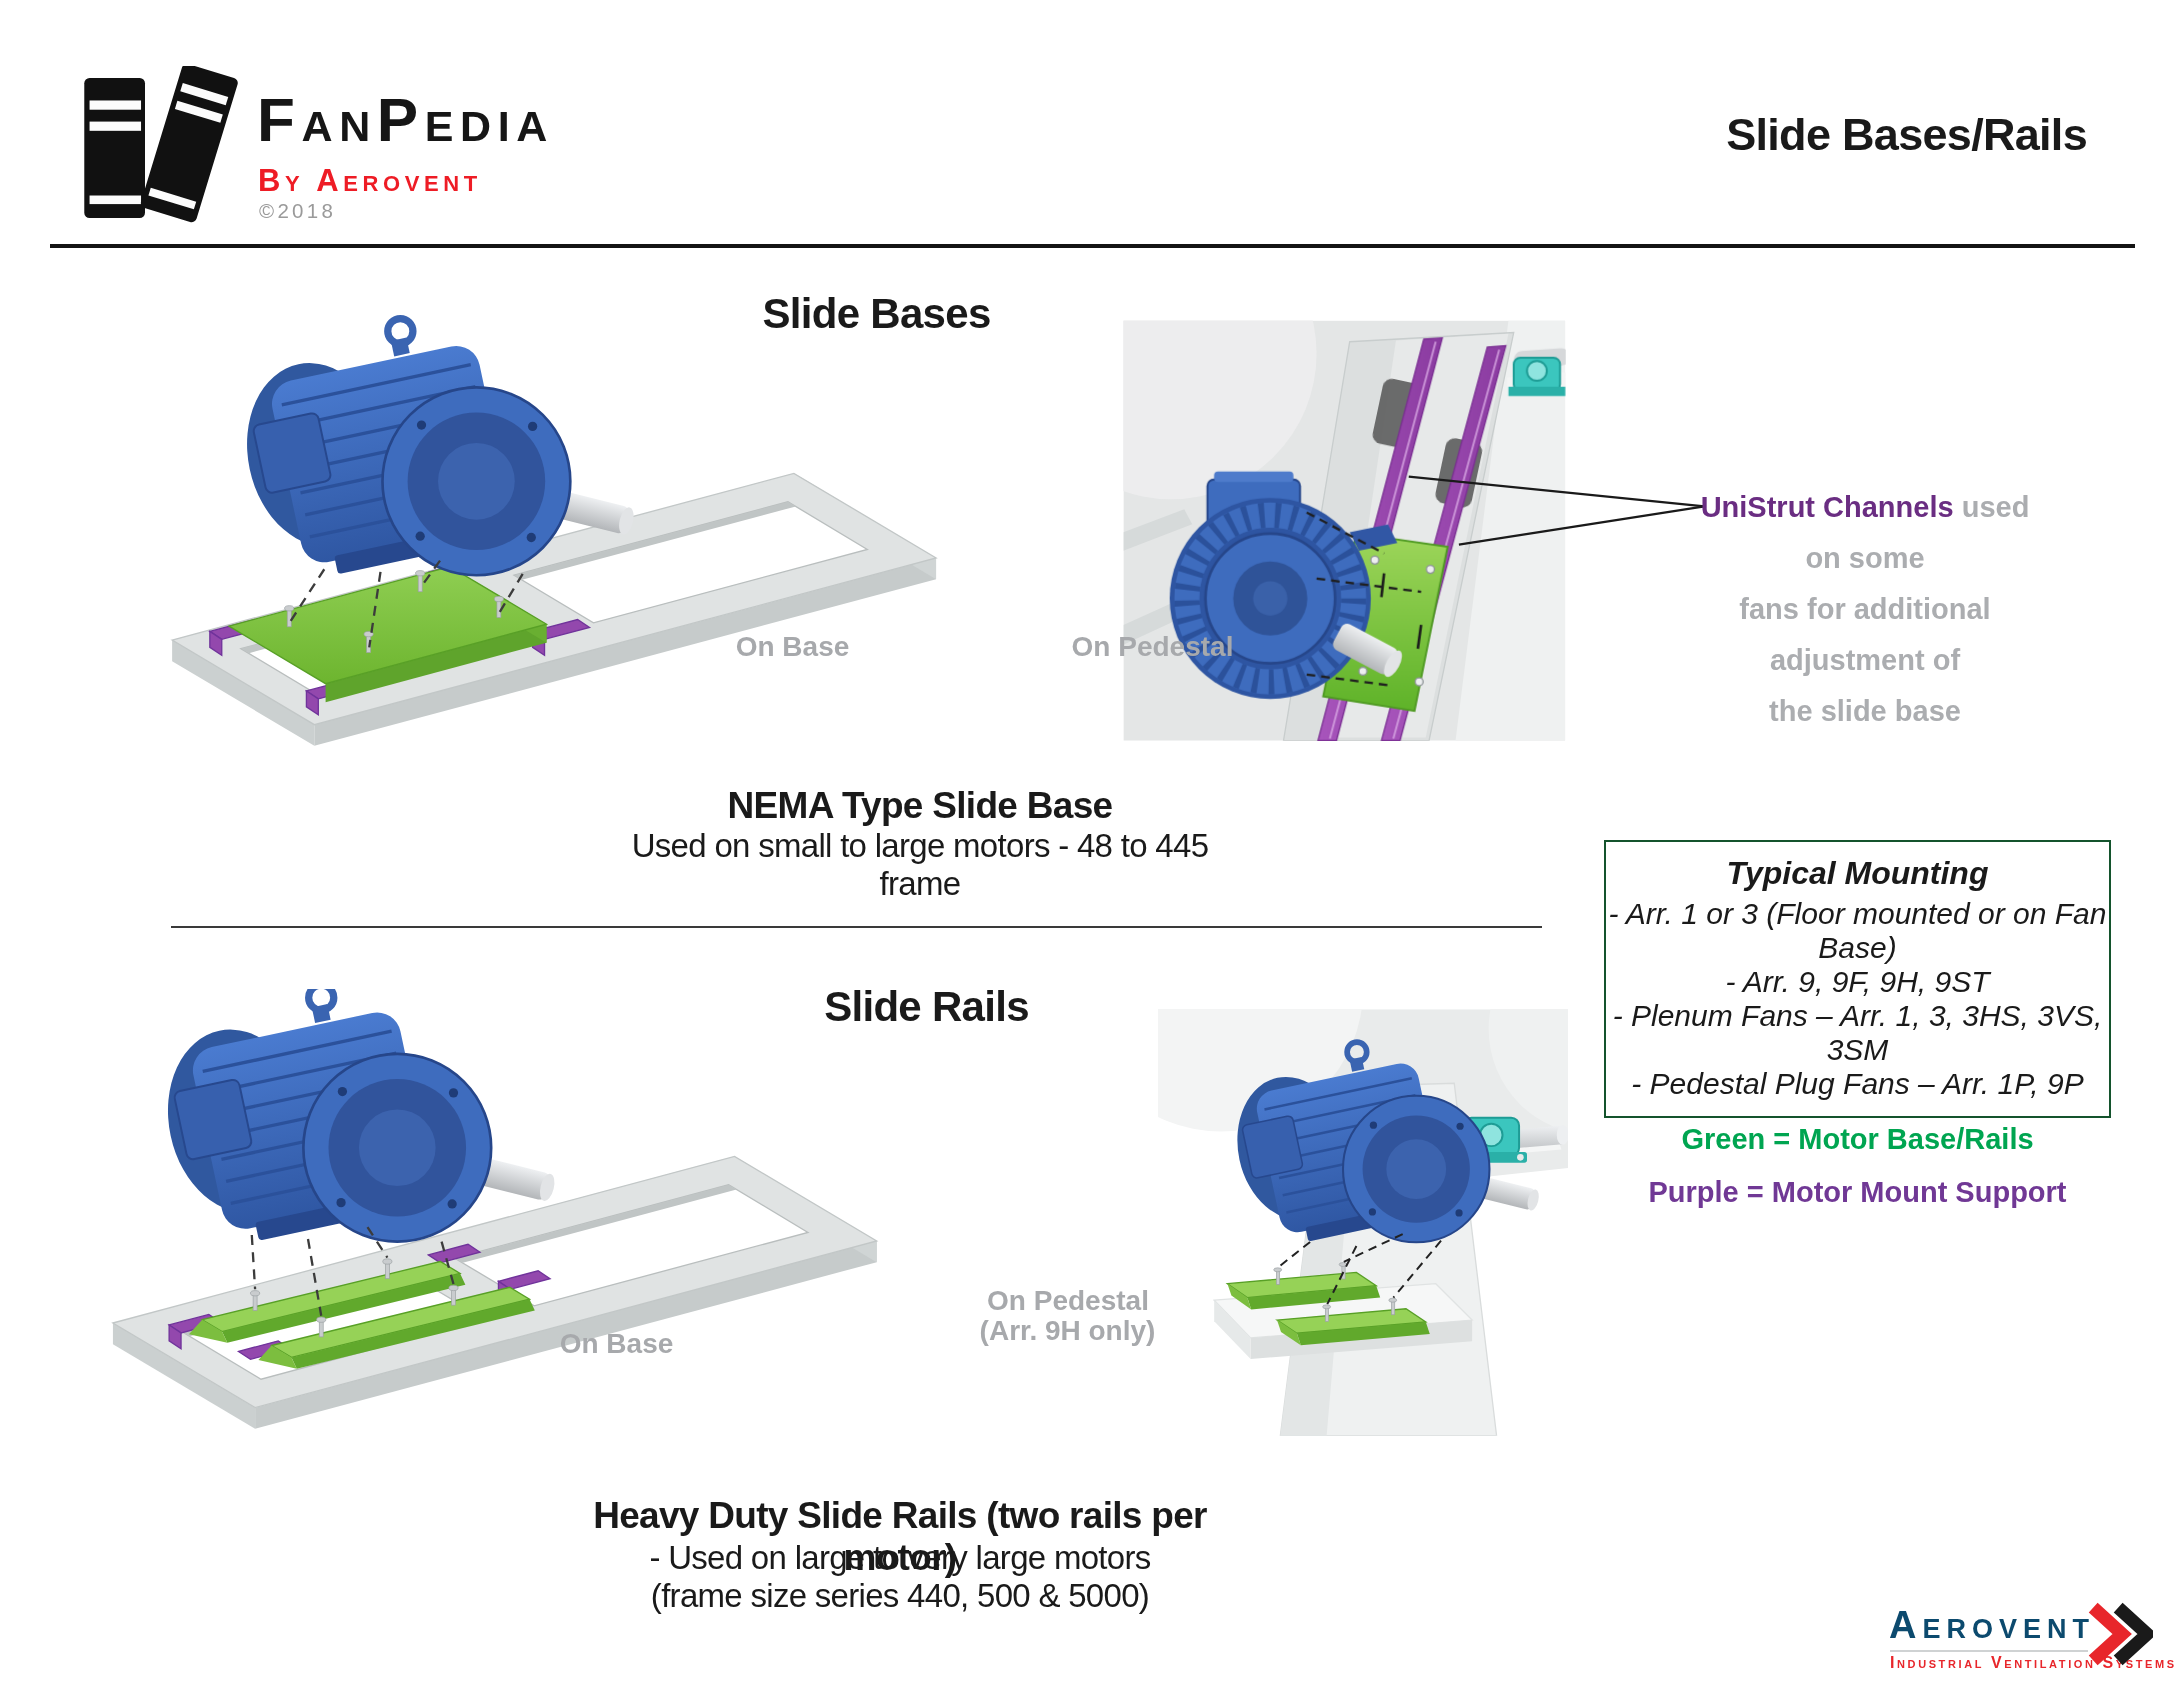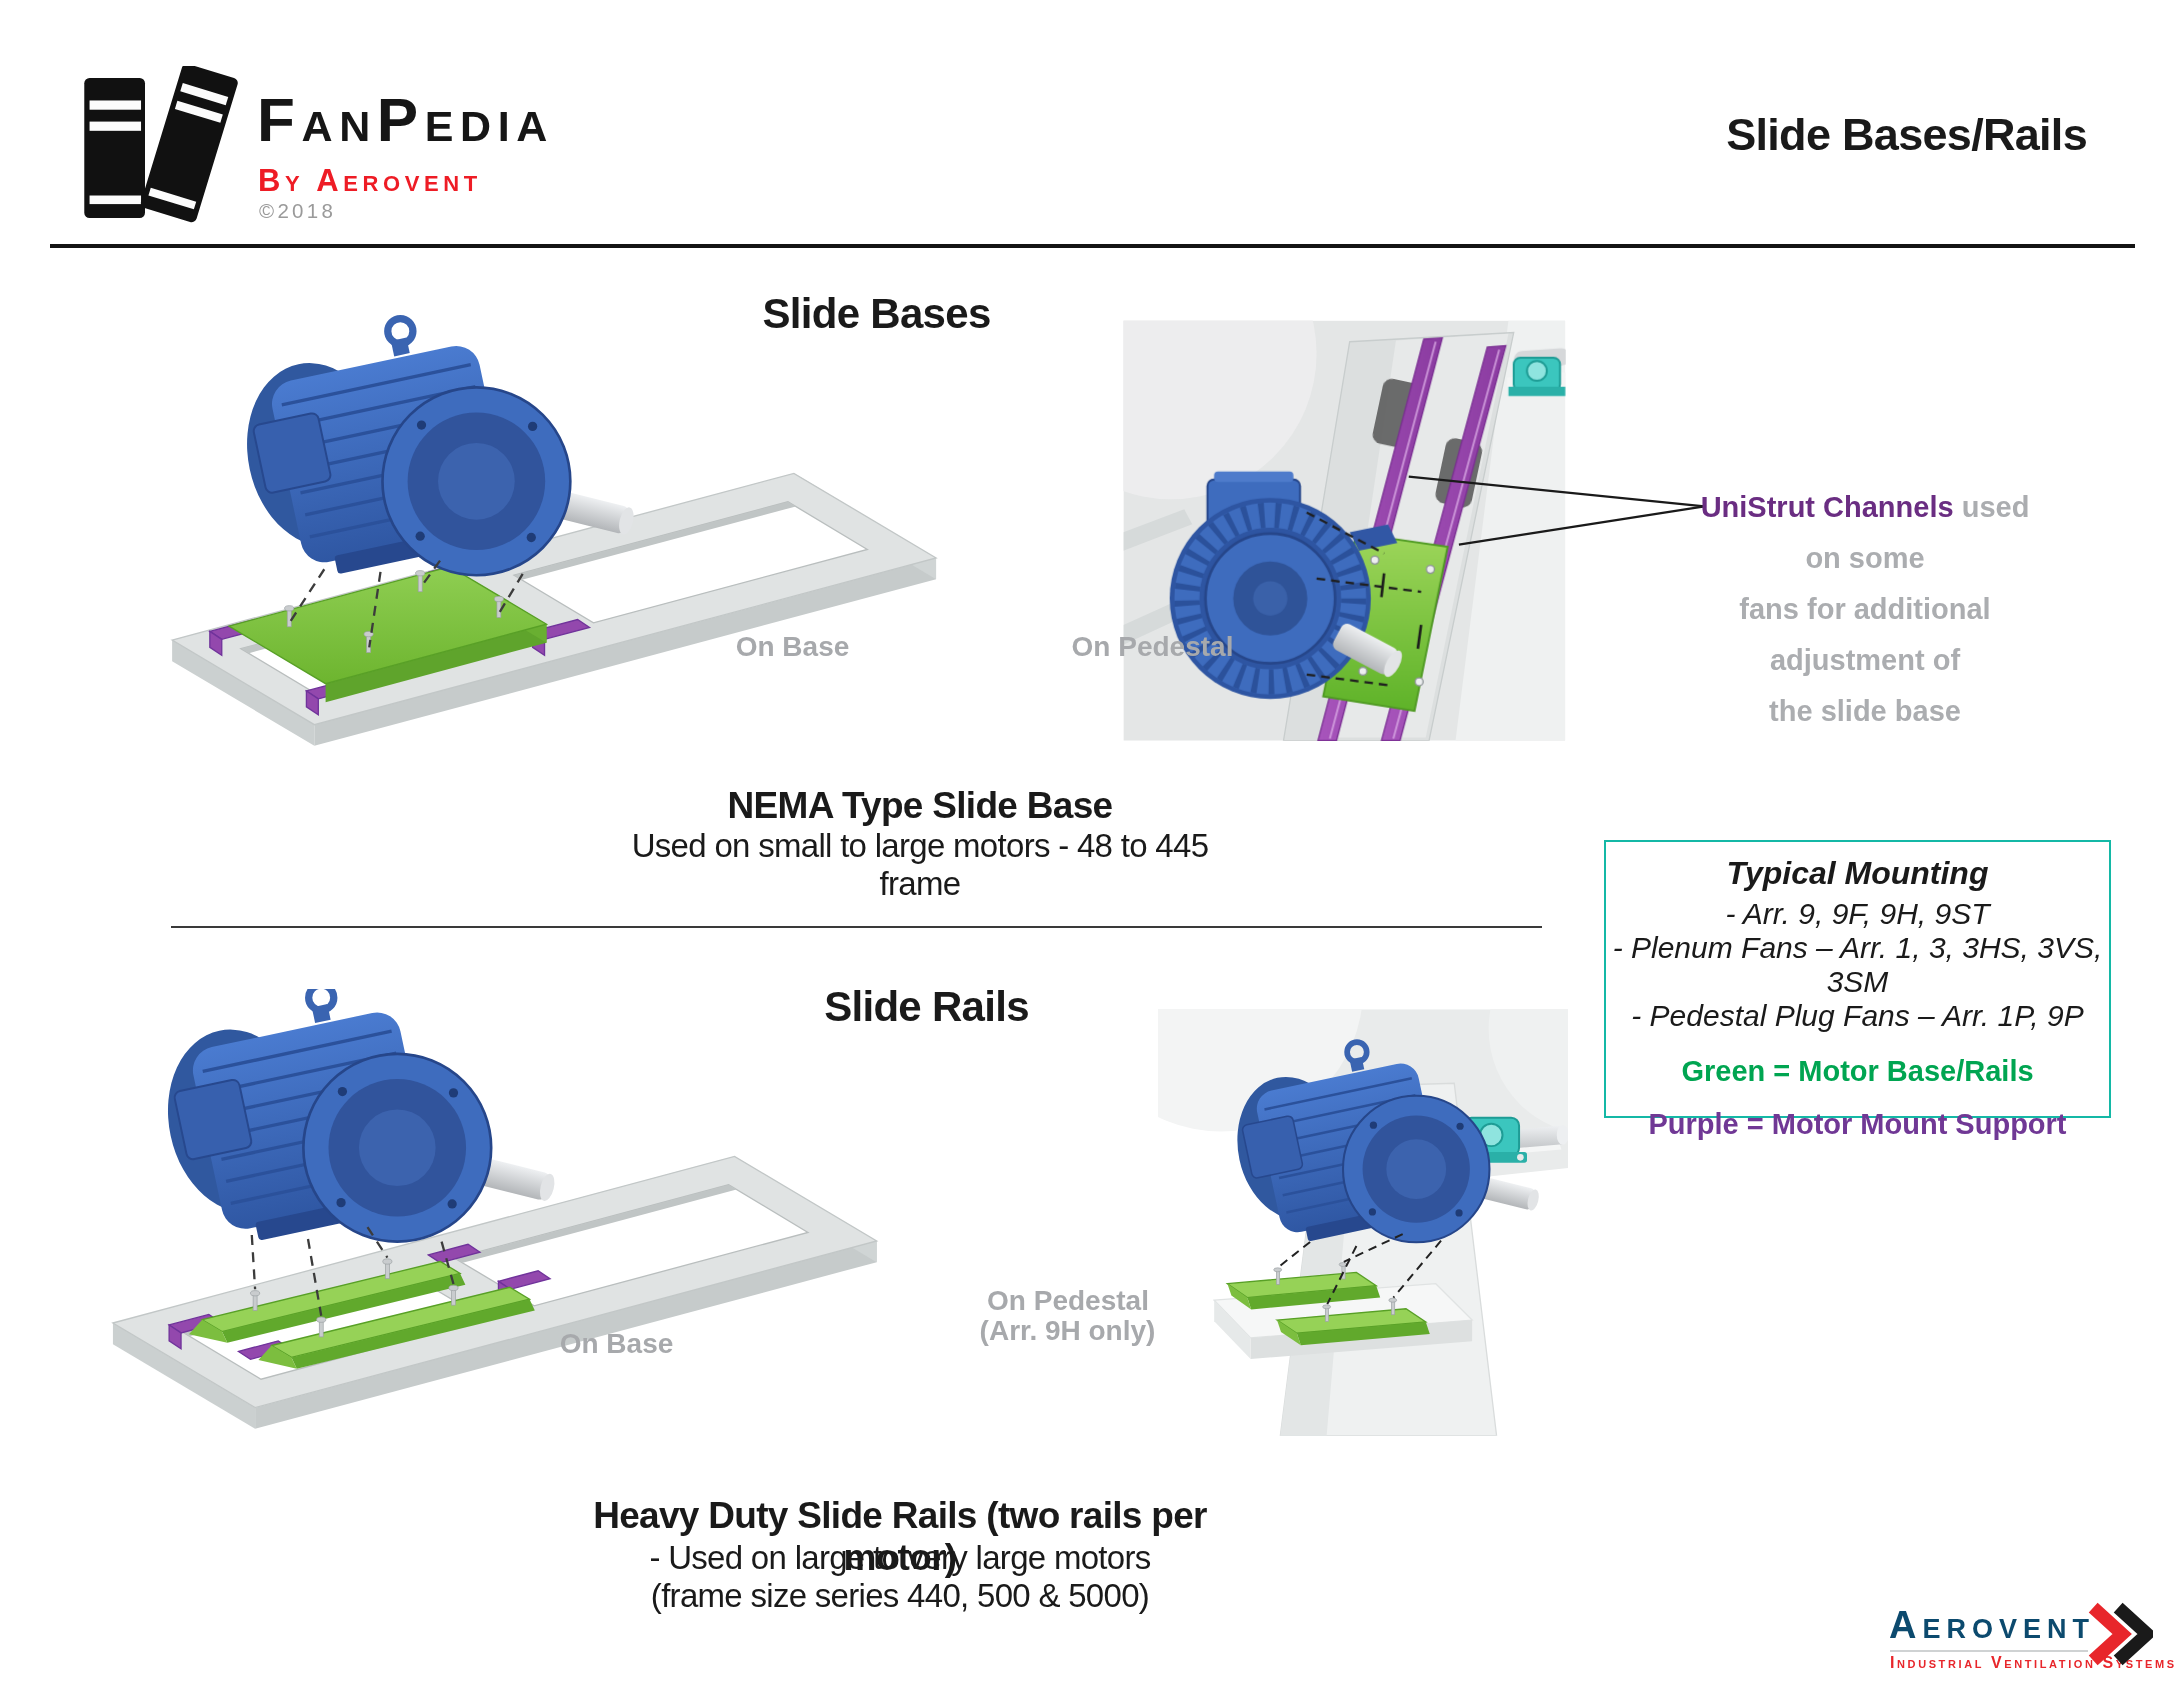--- a/index.html
+++ b/index.html
@@ -22,21 +22,21 @@
   .cap-bold{font-size:37px;font-weight:bold;letter-spacing:-0.7px;}
   .cap-reg{font-size:33px;letter-spacing:-0.7px;}
   .fig-label{font-size:28px;font-weight:bold;color:#a7a9ac;letter-spacing:0px;}
   .divider{left:171px;top:926px;width:1371px;height:2px;background:#3a3a3a;}
   
   .annotation{left:1680px;top:482px;width:370px;text-align:center;line-height:51px;
               font-size:29px;font-weight:bold;}
   .ann-hl{color:#6a2d82;}
   .ann-gray{color:#abadb0;}
   
-  .infobox{left:1604px;top:840px;width:503px;height:261px;border:2px solid #14b8a6;
+  .infobox{left:1604px;top:840px;width:503px;height:261px;border:2px solid #14532d;
            background:#ffffff;text-align:center;padding-top:13.2px;box-sizing:content-box;}
   .infobox .ib-title{font-size:32px;font-weight:bold;font-style:italic;margin-bottom:5.3px;}
   .infobox .ib-item{font-size:30px;font-style:italic;line-height:34px;}
   .infobox .ib-green{font-size:29px;font-weight:bold;color:#00a551;margin-top:22px;}
   .infobox .ib-purple{font-size:29px;font-weight:bold;color:#703895;margin-top:20px;}
   
   .av-text{left:1889px;top:1606px;font-size:38px;font-weight:bold;font-variant:small-caps;
            letter-spacing:6px;color:#0c4a6e;line-height:1;}
   .av-rule{left:1890px;top:1650px;width:198px;height:2px;background:#cfd2d3;}
   .av-tag{left:1890px;top:1655px;font-size:16px;font-weight:bold;font-variant:small-caps;
@@ -259,20 +259,21 @@
 <div class="abs fig-label ctr" style="left:713px;top:631px;width:159px;">On Base</div>
 <div class="abs fig-label ctr" style="left:1060px;top:631px;width:185px;">On Pedestal</div>
 
 <div class="abs cap-bold ctr" style="left:589px;top:785px;width:662px;">NEMA Type Slide Base</div>
 <div class="abs cap-reg ctr" style="left:589px;top:827px;width:662px;">Used on small to large motors - 48 to 445 frame</div>
 
 <div class="abs divider"></div>
 
 <div class="abs infobox">
   <div class="ib-title">Typical Mounting</div>
+  <div class="ib-item">- Arr. 1 or 3 (Floor mounted or on Fan Base)</div>
   <div class="ib-item">- Arr. 9, 9F, 9H, 9ST</div>
   <div class="ib-item">- Plenum Fans – Arr. 1, 3, 3HS, 3VS, 3SM</div>
   <div class="ib-item">- Pedestal Plug Fans – Arr. 1P, 9P</div>
   <div class="ib-green">Green = Motor Base/Rails</div>
   <div class="ib-purple">Purple = Motor Mount Support</div>
 </div>
 
 <div class="abs sec-title ctr" style="left:695px;top:983px;width:463px;">Slide Rails</div>
 
 <svg class="abs" style="left:103px;top:989px;" width="820" height="463" viewBox="0 0 1240 700">

